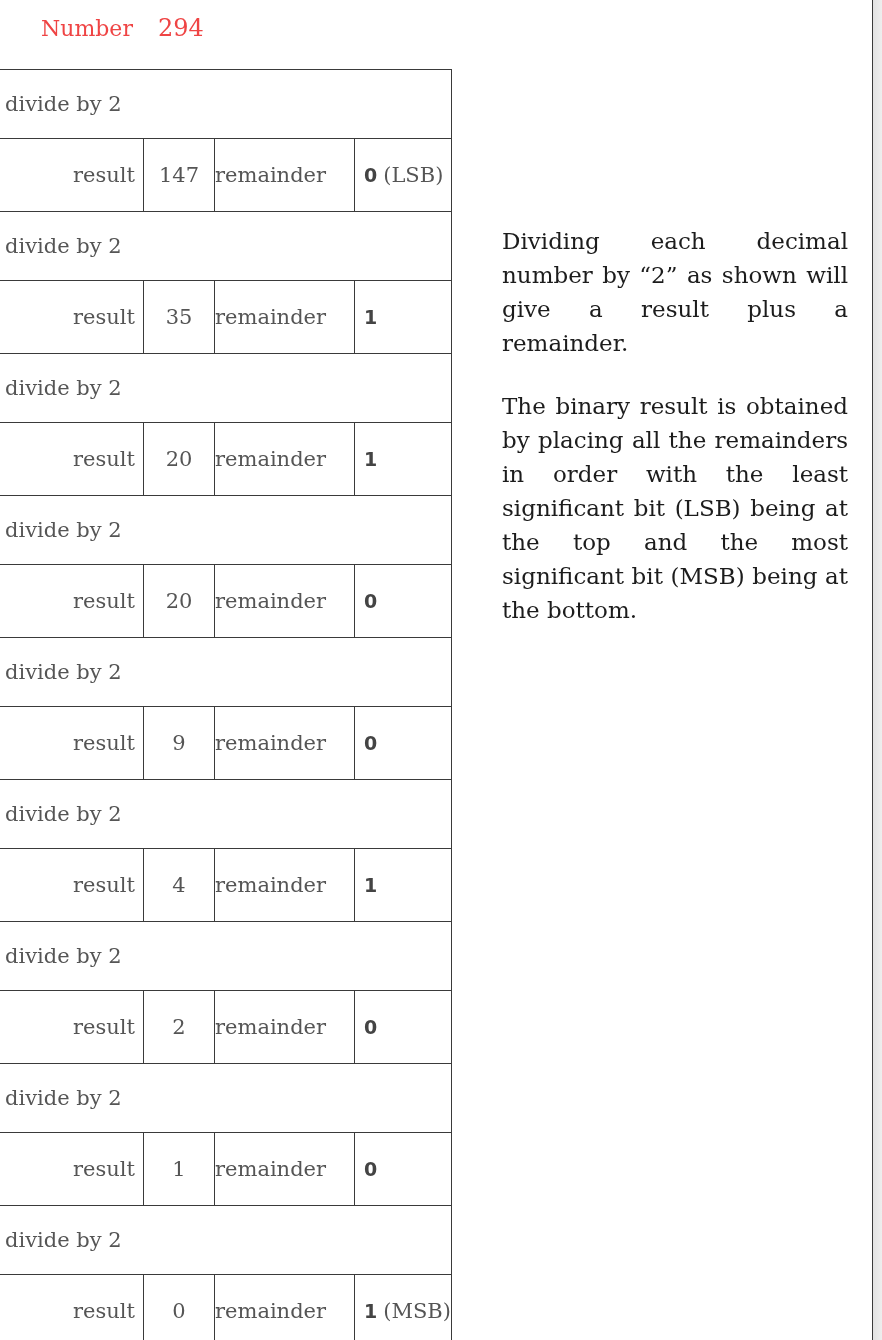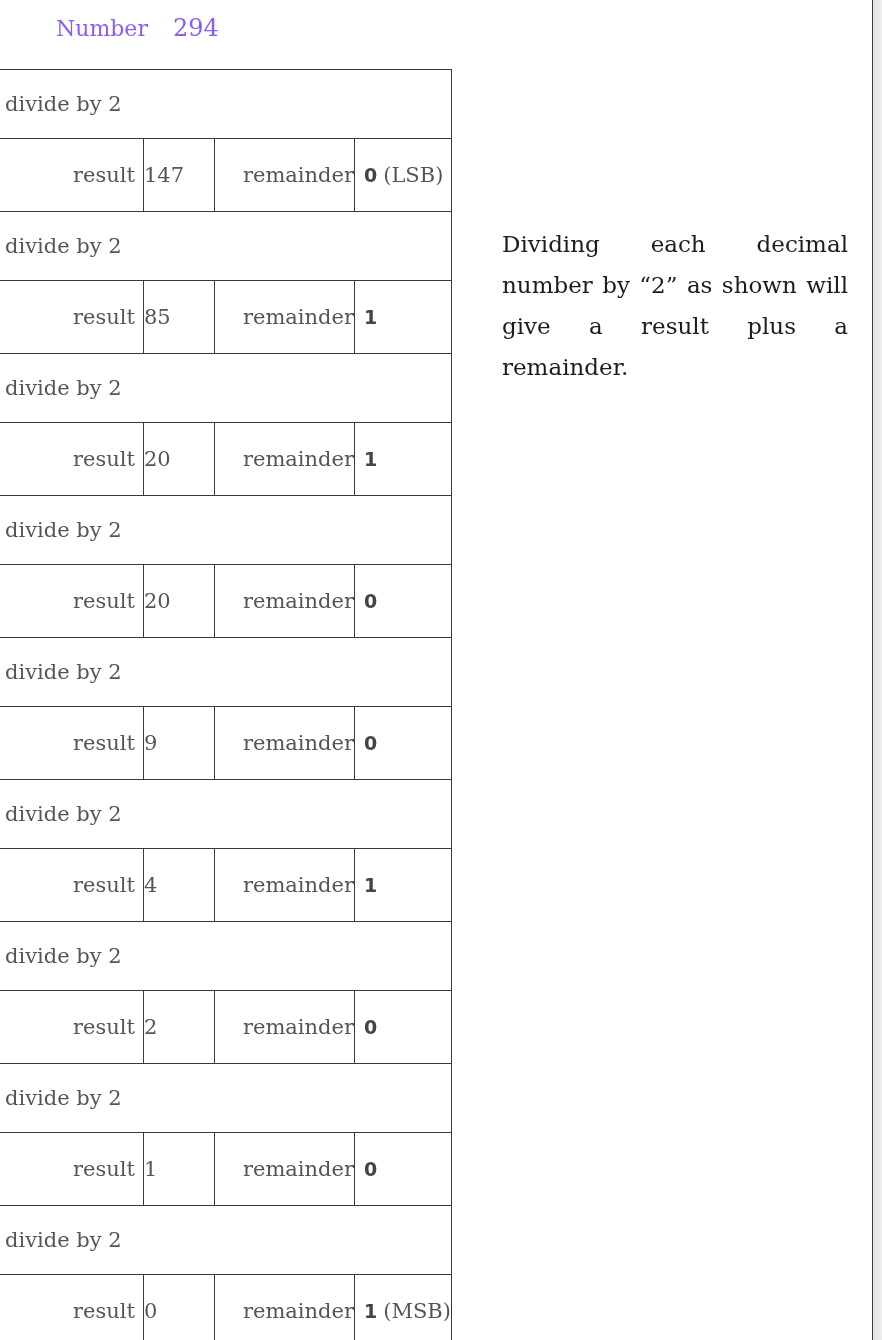--- a/index.html
+++ b/index.html
@@ -9,42 +9,42 @@
     font-family: "DejaVu Serif", "Liberation Serif", serif;
   }
   .page { position:absolute; left:0; top:0; width:872px; height:1340px; background:#fff; }
   .edge {
     position:absolute; left:872px; top:0; width:10px; height:1340px;
     border-left:1px solid #3a3a3a;
     background:linear-gradient(to right,#e2e2e2,#eeeeee);
     box-sizing:border-box;
   }
   .number-line {
-    position:absolute; left:56px; top:14px;
-    font-size:22px; color:#8b5cf6;
+    position:absolute; left:41px; top:14px;
+    font-size:22px; color:#ef4444;
   }
   .number-line .lbl { margin-right:18px; }
   .number-line .val { font-size:24px; }
   table.steps {
     position:absolute; left:-30px; top:69px;
     border-collapse:collapse;
     font-size:21px; color:#555;
   }
   table.steps td { border:1px solid #3a3a3a; padding:0; }
   tr.div-row td { height:68px; padding-left:34px; text-align:left; }
   tr.res-row td { height:72px; }
   td.c-lbl { width:173px; text-align:right; padding-right:8px !important; box-sizing:border-box; }
-  td.c-num { width:70px; }
-  td.c-rem { width:139px; text-align:right;margin-top:9px; }
+  td.c-num { width:70px; text-align:center; }
+  td.c-rem { width:139px; text-align:left;margin-top:9px; }
   td.c-bit { width:94px; text-align:left; padding-left:9px !important; box-sizing:border-box; }
   td.c-bit .bit { font-weight:bold; color:#444; font-family:"DejaVu Sans","Liberation Sans",sans-serif; font-size:19px; }
   td.c-bit .tag { margin-left:6px; }
   .explain {
     position:absolute; left:502px; top:224px; width:346px;
-    font-size:23px; line-height:41px; color:#1c1c1c;
+    font-size:23px; line-height:34px; color:#1c1c1c;
     text-align:justify;
   }
   .explain p { margin:0 0 29px 0; }
 </style>
 </head>
 <body>
 
 <div class="page">
   <div class="number-line">
     <span class="lbl">Number</span>
@@ -60,21 +60,21 @@
           <td class="c-lbl">result</td>
           <td class="c-num">147</td>
           <td class="c-rem">remainder</td>
           <td class="c-bit"><span class="bit">0</span><span class="tag">(LSB)</span></td>
         </tr>
         <tr class="div-row">
           <td colspan="4">divide by 2</td>
         </tr>
         <tr class="res-row">
           <td class="c-lbl">result</td>
-          <td class="c-num">85</td>
+          <td class="c-num">35</td>
           <td class="c-rem">remainder</td>
           <td class="c-bit"><span class="bit">1</span><span class="tag"></span></td>
         </tr>
         <tr class="div-row">
           <td colspan="4">divide by 2</td>
         </tr>
         <tr class="res-row">
           <td class="c-lbl">result</td>
           <td class="c-num">20</td>
           <td class="c-rem">remainder</td>
@@ -132,15 +132,16 @@
           <td class="c-lbl">result</td>
           <td class="c-num">0</td>
           <td class="c-rem">remainder</td>
           <td class="c-bit"><span class="bit">1</span><span class="tag">(MSB)</span></td>
         </tr>
       </tbody>
   </table>
 
   <div class="explain">
     <p>Dividing each decimal number by “2” as shown will give a result plus a remainder.</p>
+    <p>The binary result is obtained by placing all the remainders in order with the least significant bit (LSB) being at the top and the most significant bit (MSB) being at the bottom.</p>
   </div>
 </div>
 <div class="edge"></div>
 
 </body></html>

